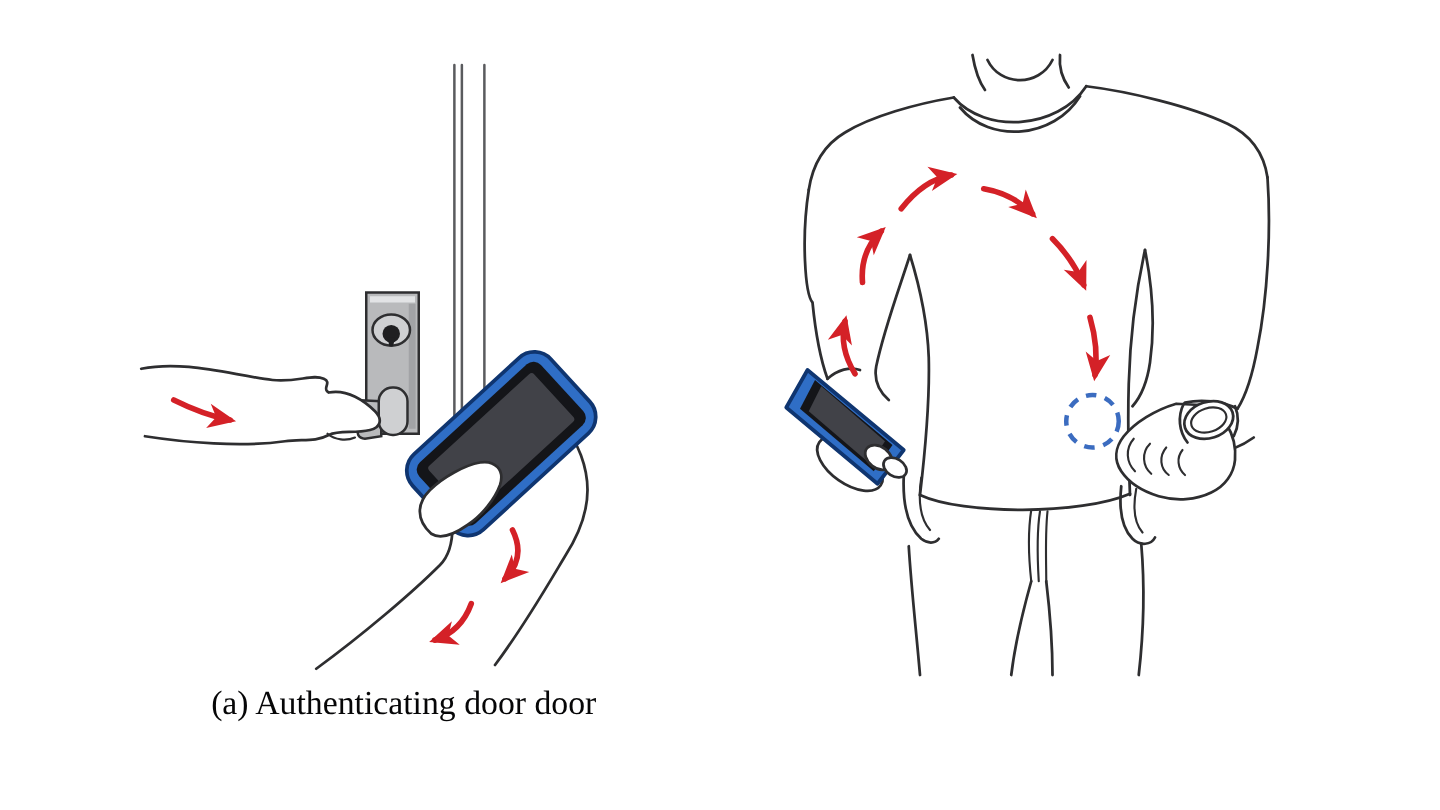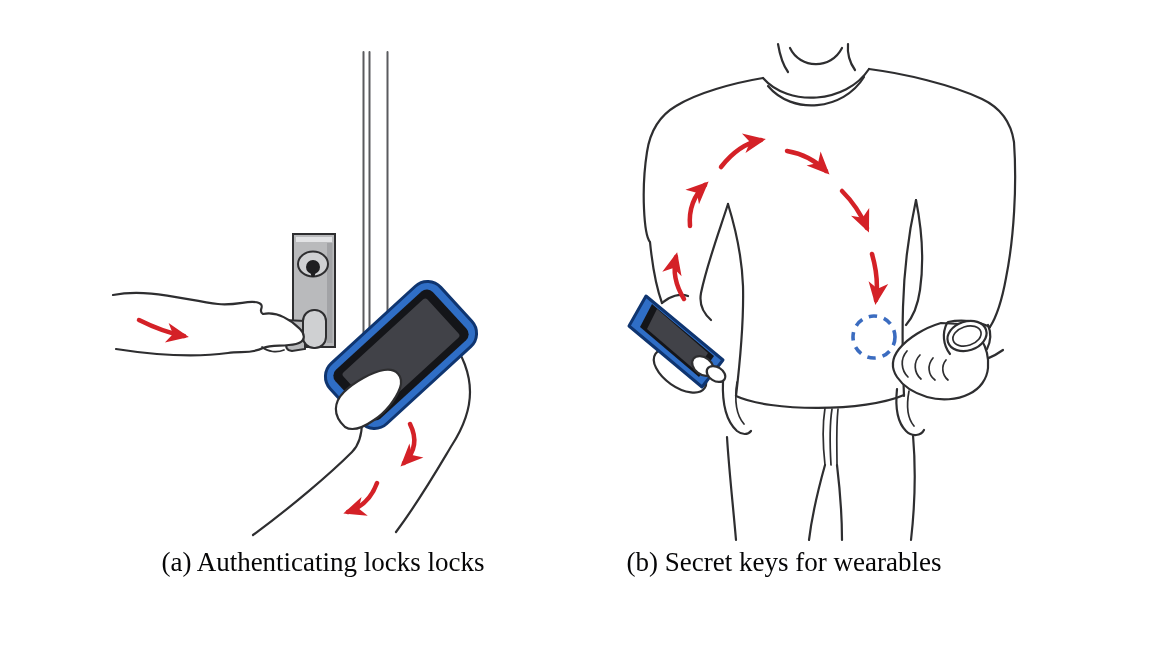--- a/index.html
+++ b/index.html
@@ -190,15 +190,14 @@
         <path class="arrow" marker-end="url(#ah)" d="M721,167 Q739,144 761,140"></path>
         <path class="arrow" marker-end="url(#ah)" d="M787,151 Q810,155 826,171"></path>
         <path class="arrow" marker-end="url(#ah)" d="M842,191 Q858,207 867,228"></path>
         <path class="arrow" marker-end="url(#ah)" d="M872,254 Q879,278 876,300"></path>
       </g>
 
       <circle class="dashc" cx="874" cy="337" r="21"></circle>
     </g>
   </svg>
 
-  <div class="caption caption-a">(a) Authenticating locks locks</div>
-  <div class="caption caption-b">(b) Secret keys for wearables</div>
+  <div class="caption caption-a">(a) Authenticating door door</div>
 </div>
 
 </body></html>

